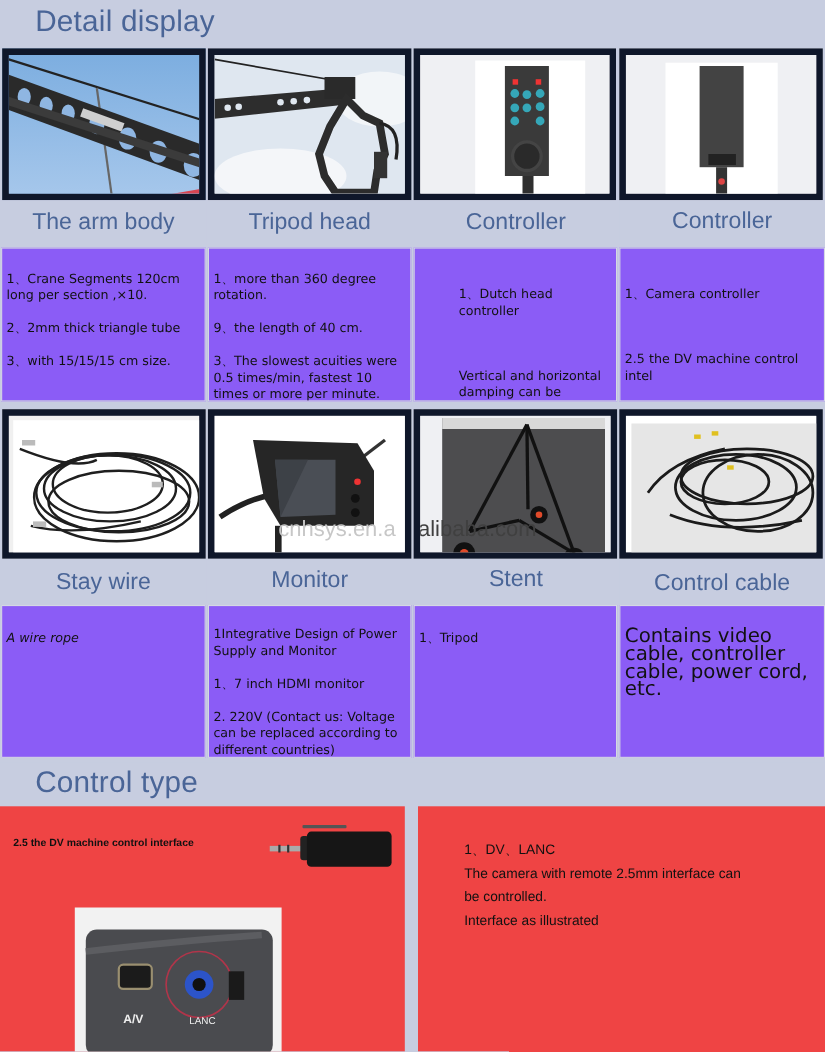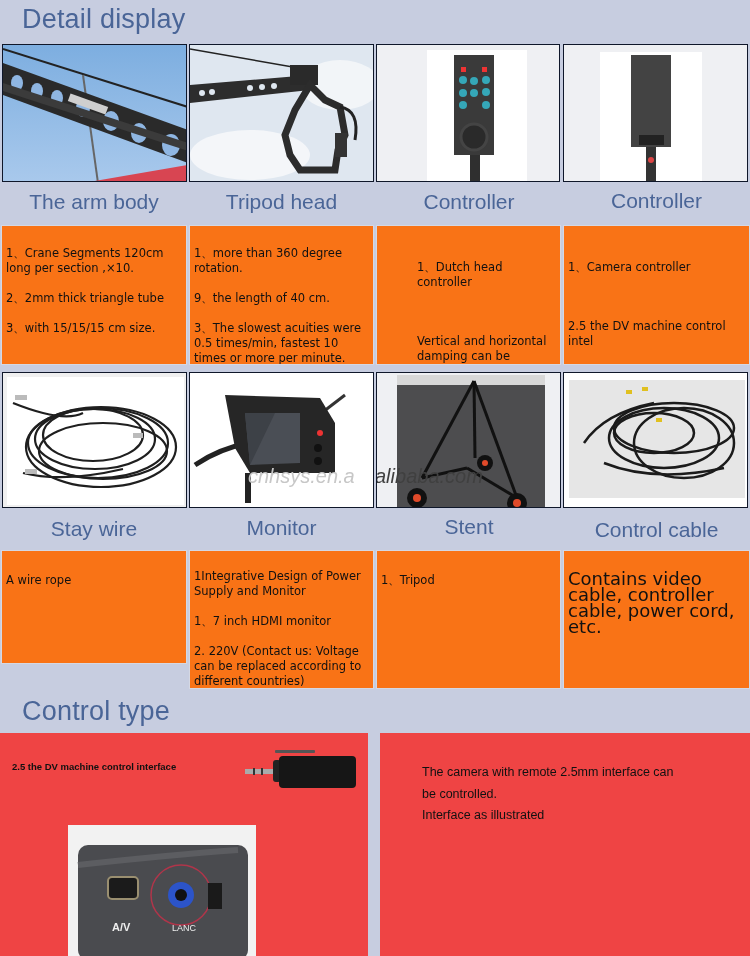--- a/index.html
+++ b/index.html
@@ -3,35 +3,35 @@
 <meta charset="utf-8">
 <style>
   * { box-sizing: border-box; margin: 0; padding: 0; }
   html, body { width: 750px; height: 956px; background: #c7cde0; overflow: hidden; }
   body { font-family: "DejaVu Sans", sans-serif; position: relative; }
 
   .section-bar {
     position: absolute; left: 0; width: 750px; background: #c7cde0;
     color: #4a6597; font-family: "Liberation Sans", sans-serif;
   }
-  .section-bar span { position: absolute; left: 22px; font-size: 27px; letter-spacing: 0.2px; }
+  .section-bar span { position: absolute; left: 32px; font-size: 27px; letter-spacing: 0.2px; }
   #bar-detail { top: 0; height: 42px; }
   #bar-detail span { top: 4px; }
   #bar-control { top: 693px; height: 42px; }
   #bar-control span { top: 3px; }
 
   .grid { position: absolute; left: 0; width: 750px; }
   .cell { position: absolute; }
-  .img-cell { background: #eff0f3; border: 1px solid #0f172a; overflow: hidden; font-style: italic; }
+  .img-cell { background: #eff0f3; border: 6px solid #0f172a; overflow: hidden; }
   .title-cell {
     background: #c7cde0; color: #4a6597; text-align: center;
     font-family: "Liberation Sans", sans-serif; font-size: 21px;
   }
   .desc-cell {
-    background: #f97316; border: 1px solid #d5d8e3; color: #111;
+    background: #8b5cf6; border: 1px solid #d5d8e3; color: #111;
     font-family: "DejaVu Sans", sans-serif; font-size: 11.5px; line-height: 15px;
     padding: 5px 4px; white-space: pre-line; overflow: hidden;
   }
   .desc-cell p { margin-bottom: 0; }
 
   .white-panel { position: absolute; background: #ef4444; }
   .watermark {
     position: absolute; font-family: "Liberation Sans", sans-serif; font-size: 20px;
     color: rgba(255,255,255,0.85); text-shadow: 0 0 1px #999; white-space: nowrap;
   }
@@ -223,21 +223,21 @@
       <rect x="78" y="14" width="6" height="4" fill="#e0c020"></rect>
       <rect x="92" y="45" width="6" height="4" fill="#e0c020"></rect>
     </svg>
   </div>
 
   <div class="cell title-cell" style="left:0;top:138px;width:188px;height:42px;line-height:42px;">Stay wire</div>
   <div class="cell title-cell" style="left:188px;top:138px;width:187px;height:42px;line-height:40px;">Monitor</div>
   <div class="cell title-cell" style="left:375px;top:138px;width:188px;height:42px;line-height:38px;">Stent</div>
   <div class="cell title-cell" style="left:563px;top:138px;width:187px;height:42px;line-height:44px;">Control cable</div>
 
-  <div class="cell desc-cell" style="left:1px;top:180px;width:186px;height:114px;padding-top:7px;">
+  <div class="cell desc-cell" style="left:1px;top:180px;width:186px;height:139px;padding-top:7px;font-style:italic;">
     <p>A wire rope</p>
   </div>
   <div class="cell desc-cell" style="left:189px;top:180px;width:185px;height:139px;padding-top:3px;">
     <p>1Integrative Design of Power Supply and Monitor</p>
     <p>1、7 inch HDMI monitor</p>
     <p>2. 220V (Contact us: Voltage can be replaced according to different countries)</p>
     
   </div>
   <div class="cell desc-cell" style="left:376px;top:180px;width:185px;height:139px;padding-top:7px;">
     <p>1、Tripod</p>
@@ -275,17 +275,18 @@
       <circle cx="113" cy="70" r="6" fill="#111"></circle>
       <rect x="140" y="58" width="14" height="26" fill="#1a1a1a"></rect>
     </svg>
     <span style="position:absolute;left:44px;top:96px;color:#eee;font-family:'Liberation Sans',sans-serif;font-weight:bold;font-size:11px;">A/V</span>
     <span style="position:absolute;left:104px;top:98px;color:#eee;font-family:'Liberation Sans',sans-serif;font-size:9px;">LANC</span>
   </div>
 </div>
 
 <div class="white-panel" style="left:380px;top:733px;width:370px;height:223px;">
   <div style="position:absolute;left:42px;top:29px;font-family:'Liberation Sans',sans-serif;font-size:12.5px;line-height:21.5px;color:#111;">
+    <div>1、DV、LANC</div>
     <div>The camera with remote 2.5mm interface can</div>
     <div>be controlled.</div>
     <div>Interface as illustrated</div>
   </div>
 </div>
 
 </body></html>

